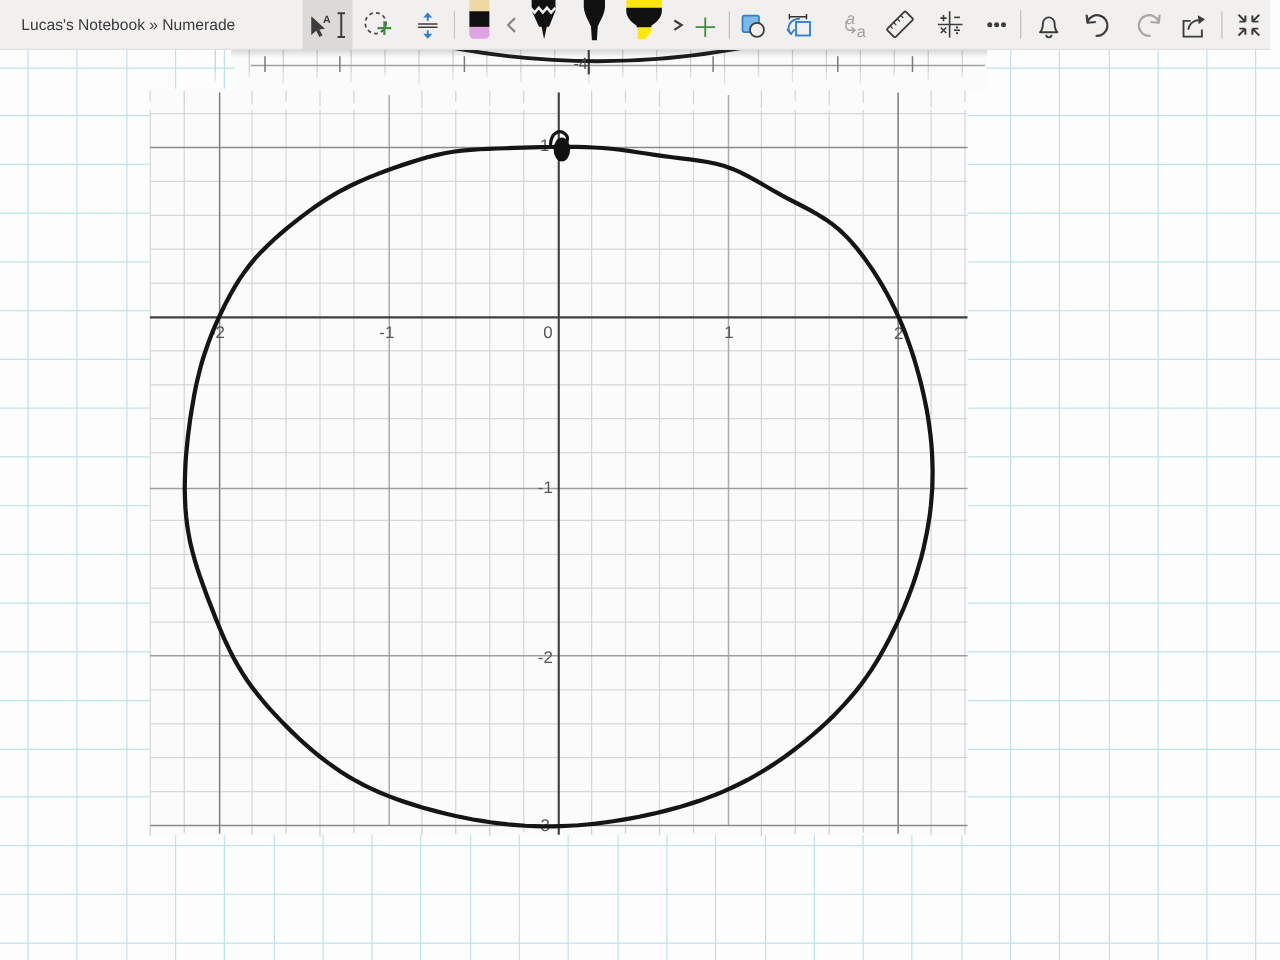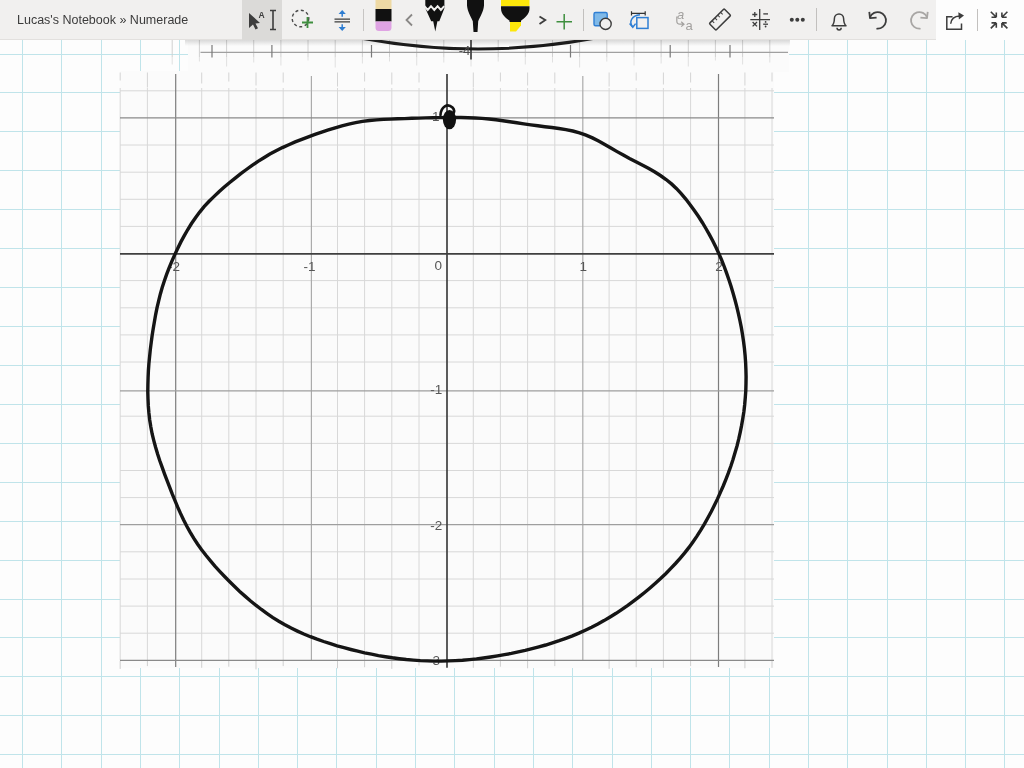--- a/index.html
+++ b/index.html
@@ -1,15 +1,15 @@
 <!DOCTYPE html>
 <html><head><meta charset="utf-8"><style>
 *{margin:0;padding:0;box-sizing:border-box}
 html,body{width:1024px;height:768px;overflow:hidden;background:#fdfdfd;font-family:"Liberation Sans",sans-serif}
-#bar{position:absolute;left:0;top:0;width:936px;height:40px;background:#f1f0ef;border-bottom:1px solid #e2e0de;z-index:5}
+#bar{position:absolute;left:0;top:0;width:1016px;height:40px;background:#f1f0ef;border-bottom:1px solid #e2e0de;z-index:5}
 #cv{position:absolute;left:0;top:40px;width:1024px;height:728px;background:#fdfdfd}
 </style></head><body>
 <div id="cv">
     <svg width="1024" height="728" viewBox="0 0 1024 728" style="position:absolute;left:0;top:0" font-family="'Liberation Sans',sans-serif">
       <path d="M22.5 0V728 M61.5 0V728 M101.5 0V728 M140.5 0V728 M179.5 0V728 M219.5 0V728 M258.5 0V728 M297.5 0V728 M336.5 0V728 M376.5 0V728 M415.5 0V728 M454.5 0V728 M494.5 0V728 M533.5 0V728 M572.5 0V728 M612.5 0V728 M651.5 0V728 M690.5 0V728 M729.5 0V728 M769.5 0V728 M808.5 0V728 M847.5 0V728 M887.5 0V728 M926.5 0V728 M965.5 0V728 M1004.5 0V728 M0 14.5H1024 M0 52.5H1024 M0 91.5H1024 M0 130.5H1024 M0 169.5H1024 M0 208.5H1024 M0 247.5H1024 M0 286.5H1024 M0 325.5H1024 M0 364.5H1024 M0 403.5H1024 M0 442.5H1024 M0 481.5H1024 M0 520.5H1024 M0 559.5H1024 M0 597.5H1024 M0 636.5H1024 M0 675.5H1024 M0 714.5H1024" stroke="#c0e4ea" stroke-width="1" fill="none"></path>
       <defs>
         <linearGradient id="tsh" x1="0" y1="0" x2="0" y2="1">
           <stop offset="0" stop-color="rgba(60,60,60,0.18)"></stop>
           <stop offset="1" stop-color="rgba(60,60,60,0)"></stop>
         </linearGradient>

